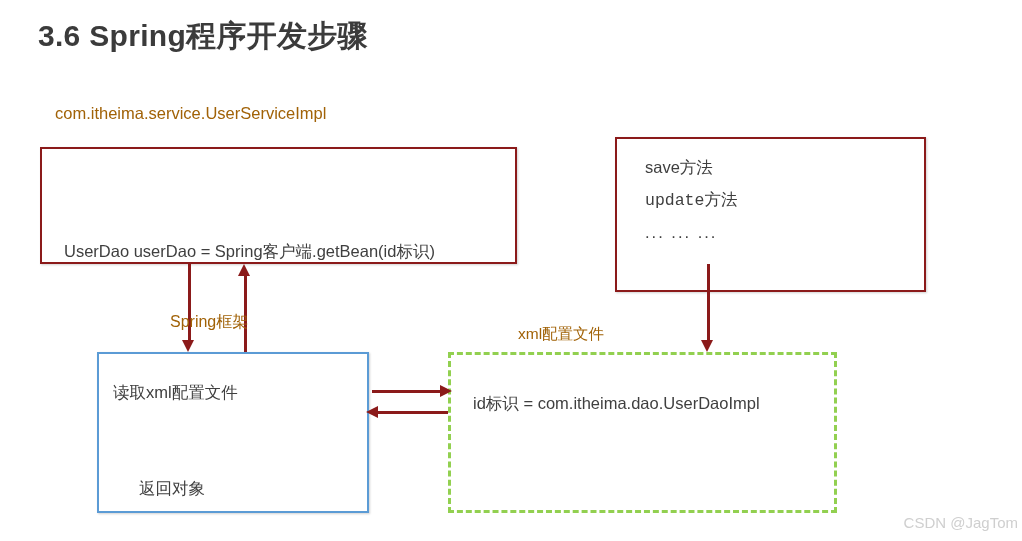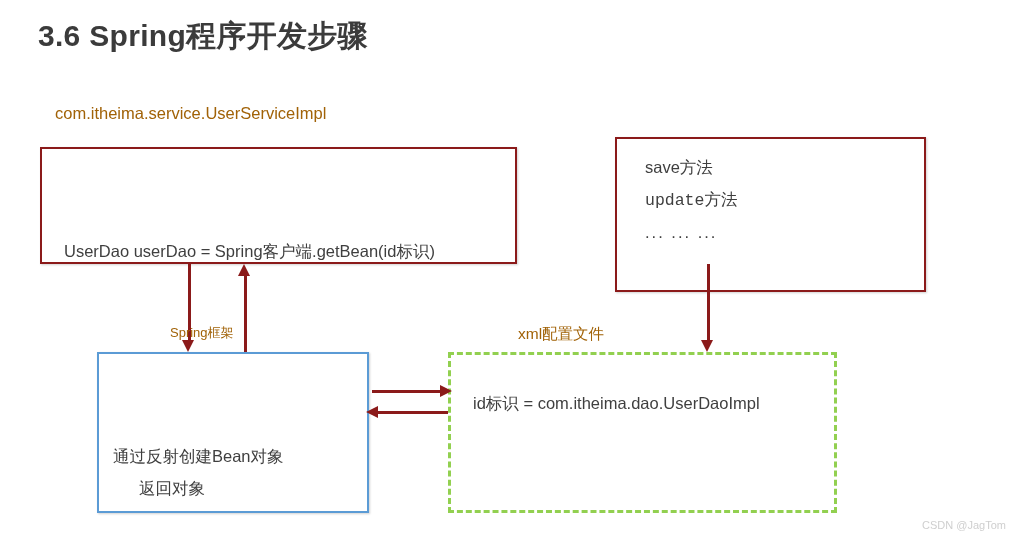--- a/index.html
+++ b/index.html
@@ -34,21 +34,21 @@
   
   .caption {
     position: absolute;
     font-size: 16.5px;
     color: #a16207;
     white-space: nowrap;
   }
   .caption-service { left: 55px;  top: 104px; }
   .caption-dao     { left: 628px; top: 104px; }
   .caption-xml     { left: 472px; top: 324px; font-size: 15.5px; margin-left: 46px; }
-  .caption-spring  { left: 170px; top: 324px; font-size: 13px; z-index: 6; }
+  .caption-spring  { left: 170px; top: 312px; font-size: 16px; z-index: 6; }
 
   
   .box {
     position: absolute;
     box-sizing: border-box;
     background: #ffffff;
   }
   .box-red {
     border: 2.5px solid #8b1a1a;
     box-shadow: 1px 1px 2px rgba(0,0,0,0.18);
@@ -142,23 +142,23 @@
   
   .a4-line { left: 372px; top: 390px; width: 70px; }
   .a4-head { left: 440px; top: 385px; }
   
   .a5-line { left: 378px; top: 411px; width: 70px; }
   .a5-head { left: 366px; top: 406px; }
 
   
   .watermark {
     position: absolute;
-    right: 16px;
+    right: 4px;
     bottom: 10px;
-    font-size: 11px;
+    font-size: 15px;
     color: #cfcfcf;
     white-space: nowrap;
     margin-left: 20px;
   }
 </style>
 </head>
 <body>
 
 <div id="canvas">
 
@@ -175,21 +175,21 @@
     <div class="box-line dao-l1">save方法</div>
     <div class="box-line dao-l2">update方法</div>
     <div class="box-line dao-l3">... ... ...</div>
   </div>
 
   <div class="caption caption-spring">Spring框架</div>
 
   <div class="caption caption-xml">xml配置文件</div>
 
   <div class="box box-blue box-spring">
-    <div class="box-line spr-l3">通过反射创建Bean对象</div>
+    <div class="box-line spr-l1">读取xml配置文件</div>
     <div class="box-line spr-l4">返回对象</div>
   </div>
 
   <div class="box box-green box-xml">
     <div class="box-line xml-l1">id标识 = com.itheima.dao.UserDaoImpl</div>
   </div>
 
   <div class="arrow arrow-v a1-line"></div>
   <div class="arrowhead head-down a1-head"></div>
 

